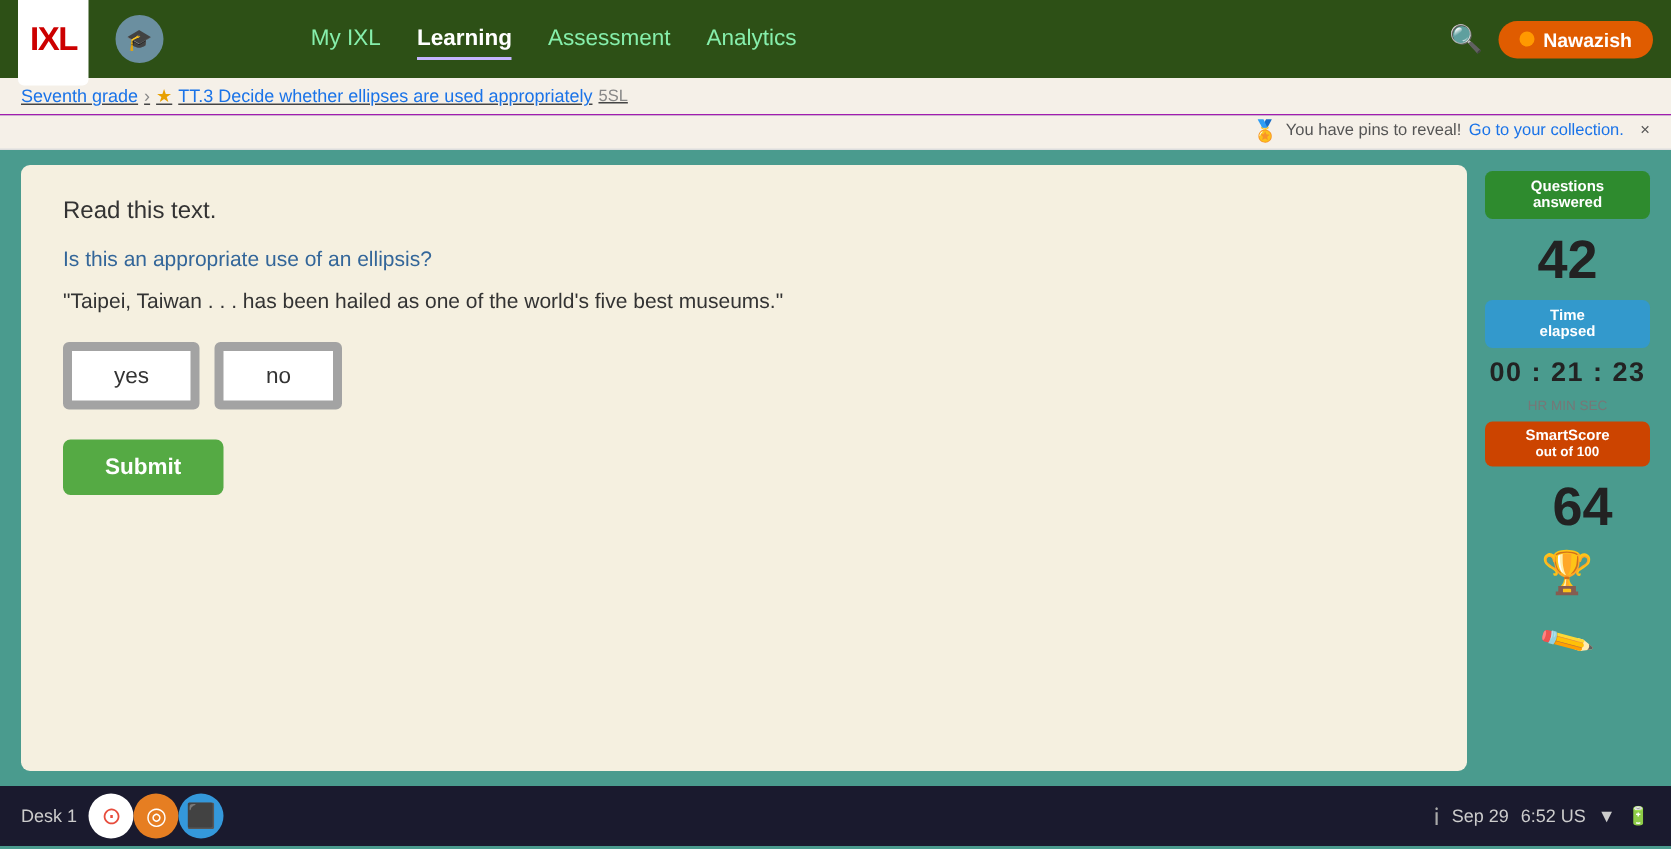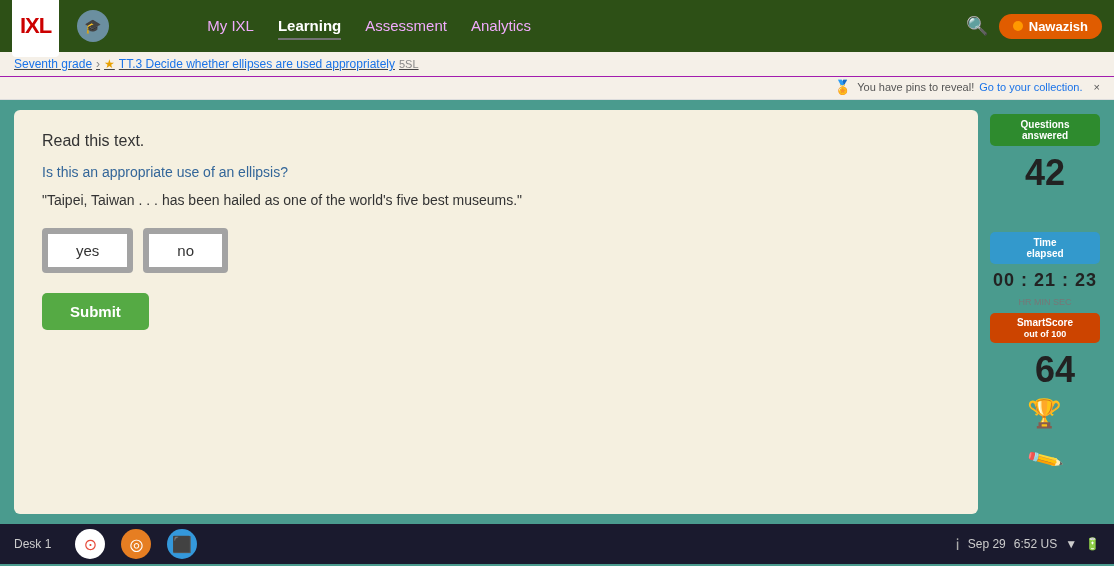--- a/index.html
+++ b/index.html
@@ -36,30 +36,30 @@
       border-radius: 50%;
       display: flex; align-items: center; justify-content: center;
       color: white; font-size: 14px;
     }
     .nav-links {
       display: flex;
       gap: 24px;
       margin-left: 80px;
     }
     .nav-link {
-      color: #f0abfc;
+      color: #86efac;
       font-size: 15px;
       cursor: pointer;
       text-decoration: none;
       padding: 4px 0;
     }
     .nav-link.active {
       color: white;
       font-weight: bold;
-      border-bottom: 2px solid #737373;
+      border-bottom: 2px solid #c4b5fd;
     }
     .nav-right {
       margin-left: auto;
       display: flex;
       align-items: center;
       gap: 10px;
     }
     .search-icon-btn {
       color: #cde8c0;
       font-size: 18px;
@@ -208,21 +208,20 @@
       color: #222;
       text-align: center;
     }
     .stat-card-blue {
       background: #3399cc;
       color: white;
       border-radius: 5px;
       padding: 5px 2px;
       text-align: center;
       width: 100%;
-      margin-top: 32px;
     }
     .stat-card-blue .label { font-size: 10px; font-weight: bold; }
     .time-display {
       font-size: 18px;
       font-weight: bold;
       color: #222;
       letter-spacing: 1px;
     }
     .time-sub {
       font-size: 9px;
@@ -258,21 +257,21 @@
       display: inline-block;
     }
 
     
     .taskbar {
       background: #1a1a2e;
       height: 40px;
       display: flex;
       align-items: center;
       padding: 0 14px;
-      gap: 16px;
+      gap: 0;
       color: white;
       font-size: 12px;
     }
     .taskbar-desk { color: #ccc; font-size: 12px; margin-right: 8px; }
     .taskbar-circle {
       width: 30px; height: 30px;
       border-radius: 50%;
       display: flex; align-items: center; justify-content: center;
       font-size: 16px;
       cursor: pointer;

